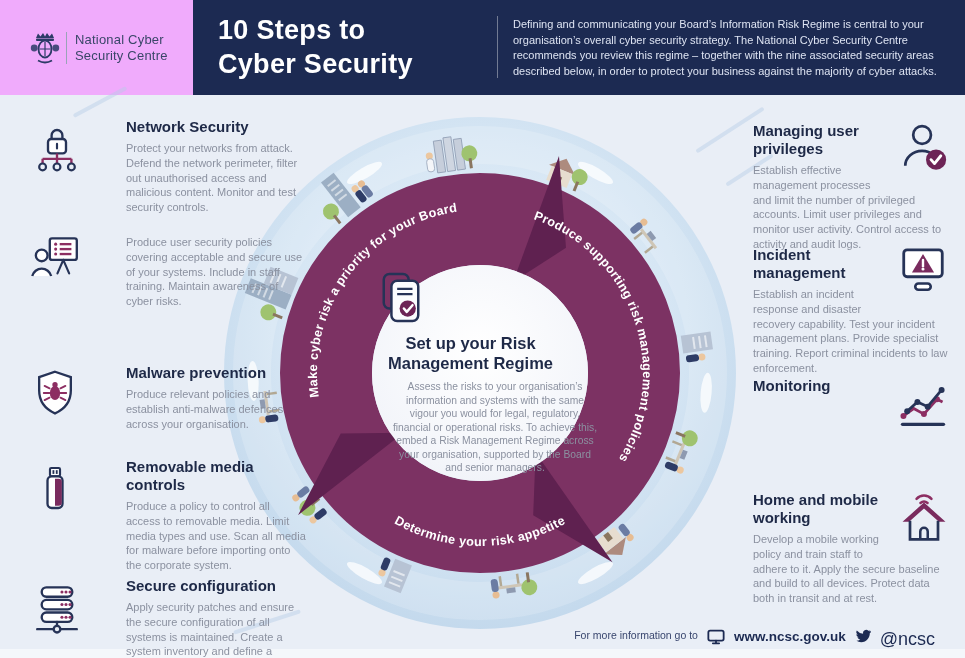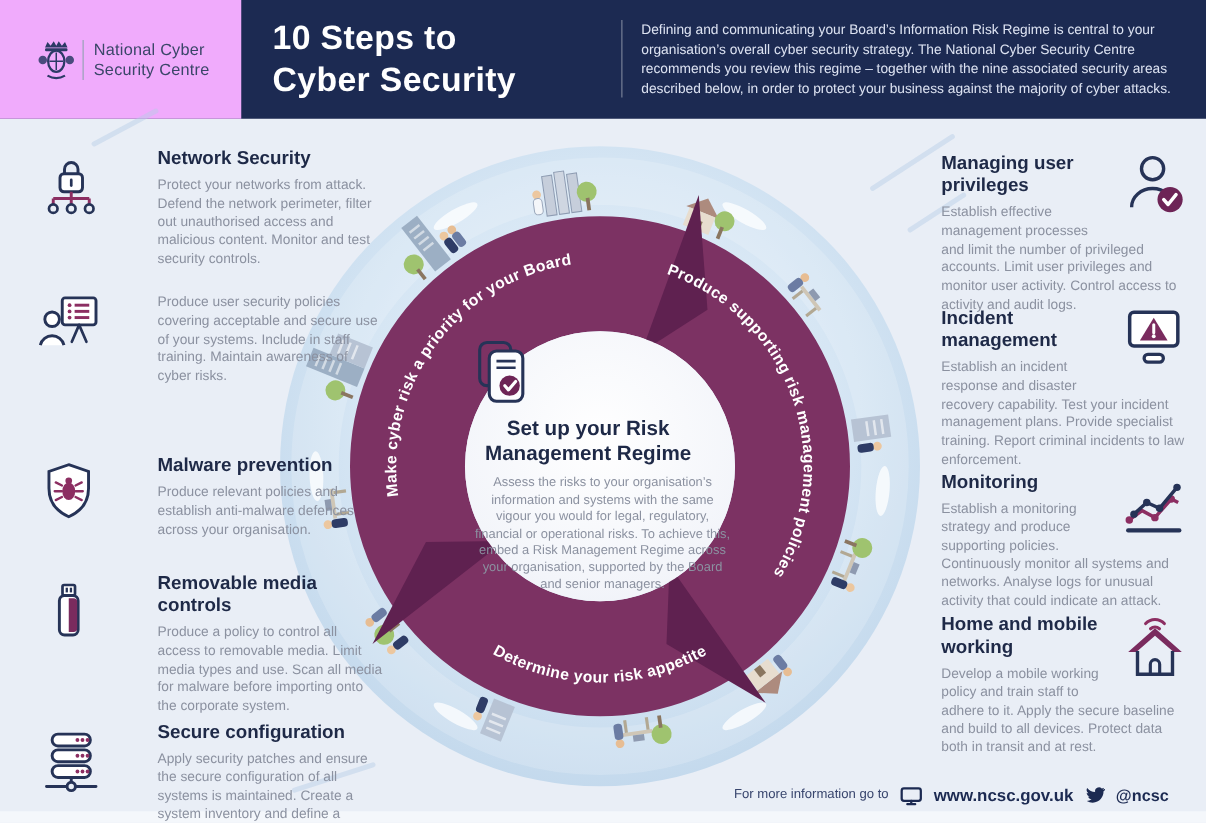--- a/index.html
+++ b/index.html
@@ -37,28 +37,28 @@
 
   
   .wheel { position:absolute; left:210px; top:104px; width:540px; height:540px; z-index:1; }
   .ringtext { font-family:"Liberation Sans",sans-serif; font-weight:bold; font-size:12.6px;
               fill:#ffffff; letter-spacing:.35px; }
   .inner-circle { position:absolute; left:372px; top:265px; width:216px; height:216px; border-radius:50%;
                   background:radial-gradient(circle at 50% 40%, #ffffff 0%, #f3f5fa 70%, #ebeff6 100%);
                   display:flex; flex-direction:column; align-items:flex-start; justify-content:center;
                   text-align:center; z-index:2; padding:0 6px; }
   .inner-circle h2 { font-size:16.5px; line-height:20px; font-weight:bold; color:#1e2947; width:185px; margin-top:8px; }
-  .inner-circle p  { font-size:10.3px; line-height:13.6px; color:#8b91a0; width:208px; margin-top:7px; }
+  .inner-circle p  { font-size:10.3px; line-height:13.6px; color:#8b91a0; width:208px; margin-top:7px;margin-left:13px; }
 
   
   .footer { position:absolute; top:629px; left:0; width:935px; display:flex; justify-content:flex-end;
             gap:9px; z-index:3; }
   .footer .prompt { font-size:10.5px; color:#39466e; }
   .footer .site { font-size:13.5px; font-weight:bold; color:#1c2a52; }
-  .footer .handle { font-size:13px; font-weight:bold; color:#1c2a52; }
+  .footer .handle { font-size:18px; font-weight:normal; color:#1c2a52; }
   .bottom-strip { position:absolute; left:0; bottom:0; width:965px; height:9px; background:#f4f7fb; z-index:0; }
 </style>
 </head>
 <body>
 
 <div class="page">
 
   <div class="header">
     <div class="logo-block">
       <svg class="crest" width="30" height="34" viewBox="0 0 30 34">
@@ -362,21 +362,20 @@
           <circle cx="31" cy="42" r="3.2" fill="#8c2e62"></circle>
           <circle cx="45" cy="26" r="3.2" fill="#8c2e62"></circle>
       <polyline points="13,39 24,29 35,34 50,16" fill="none" stroke="#263357" stroke-width="3"></polyline>
       <circle cx="13" cy="39" r="3.2" fill="#263357"></circle>
           <circle cx="24" cy="29" r="3.2" fill="#263357"></circle>
           <circle cx="35" cy="34" r="3.2" fill="#263357"></circle>
           <circle cx="50" cy="16" r="3.2" fill="#263357"></circle>
       <path d="M8,53 H52" stroke="#263357" stroke-width="3.6" stroke-linecap="round"></path>
     </svg></div>
     <h3>Monitoring</h3>
-    <p>Establish a monitoring strategy and produce supporting policies. Continuously monitor all systems and networks. Analyse logs for unusual activity that could indicate an attack.</p>
   </div>
 
   <div class="step step-right sr4">
     <div class="ic"><svg width="56" height="56" viewBox="0 0 60 58">
       <path d="M22,9.5 a11,11 0 0 1 16,0 M26.2,14 a6,6 0 0 1 7.6,0" fill="none" stroke="#8c2e62" stroke-width="2.7" stroke-linecap="round"></path>
       <path d="M7,34 L30,13.5 L53,34 L46,34 L30,20 L14,34 Z" fill="#7a2b5e"></path>
       <path d="M15,33 V53 H45 V33" fill="none" stroke="#263357" stroke-width="2.9"></path>
       <path d="M26,53 v-8.5 a4,4 0 0 1 8,0 v8.5" fill="none" stroke="#263357" stroke-width="2.7"></path>
     </svg></div>
     <h3>Home and mobile working</h3>

